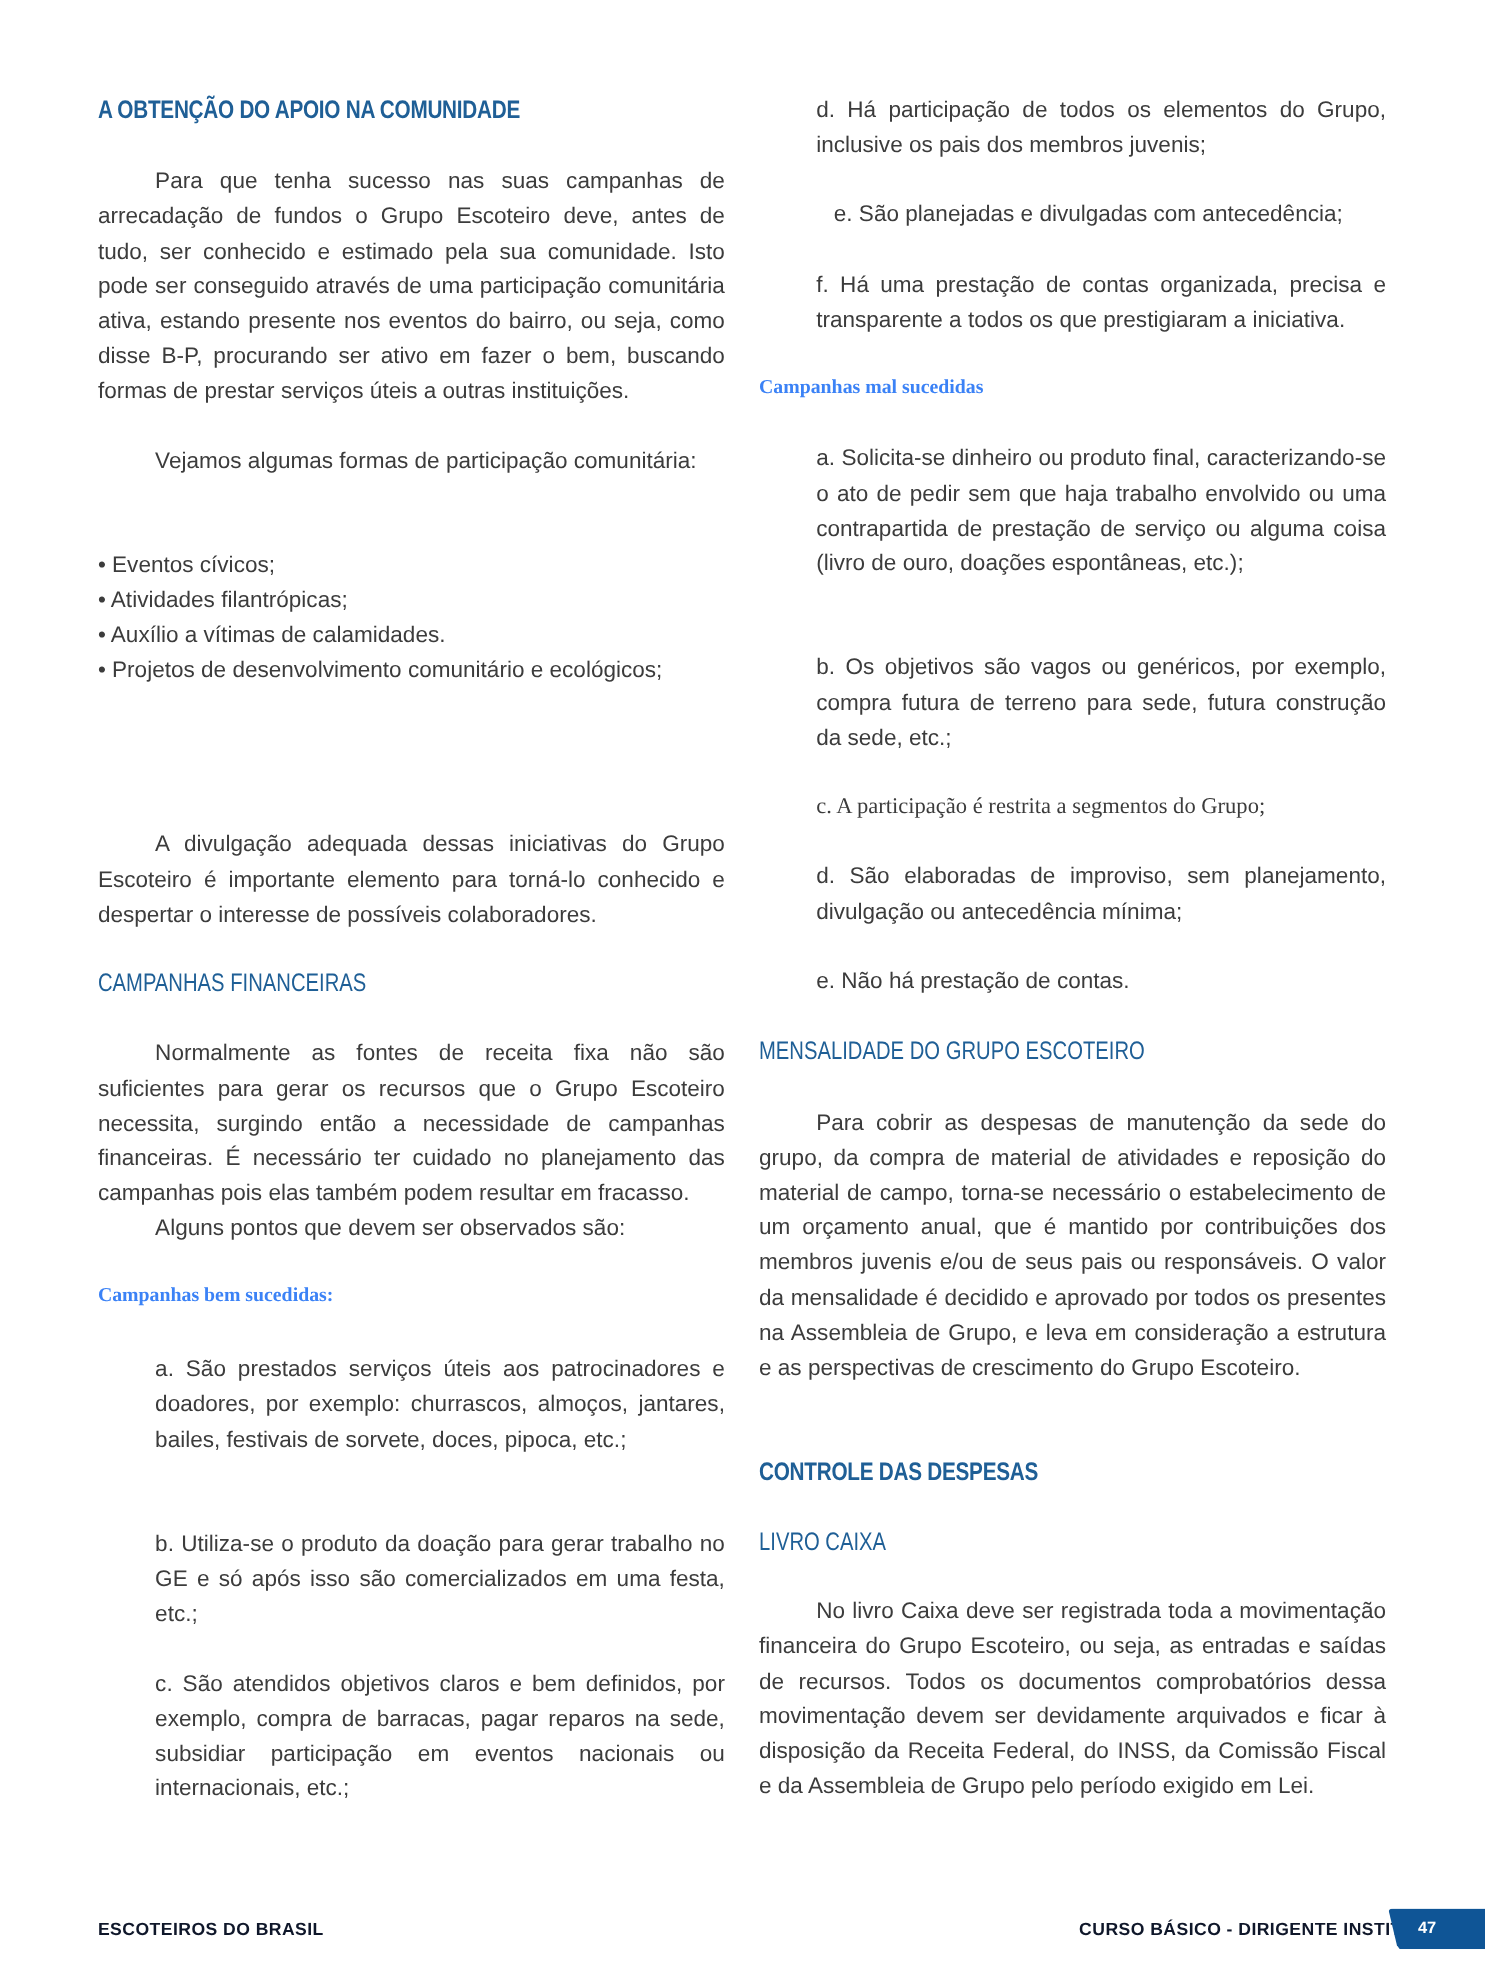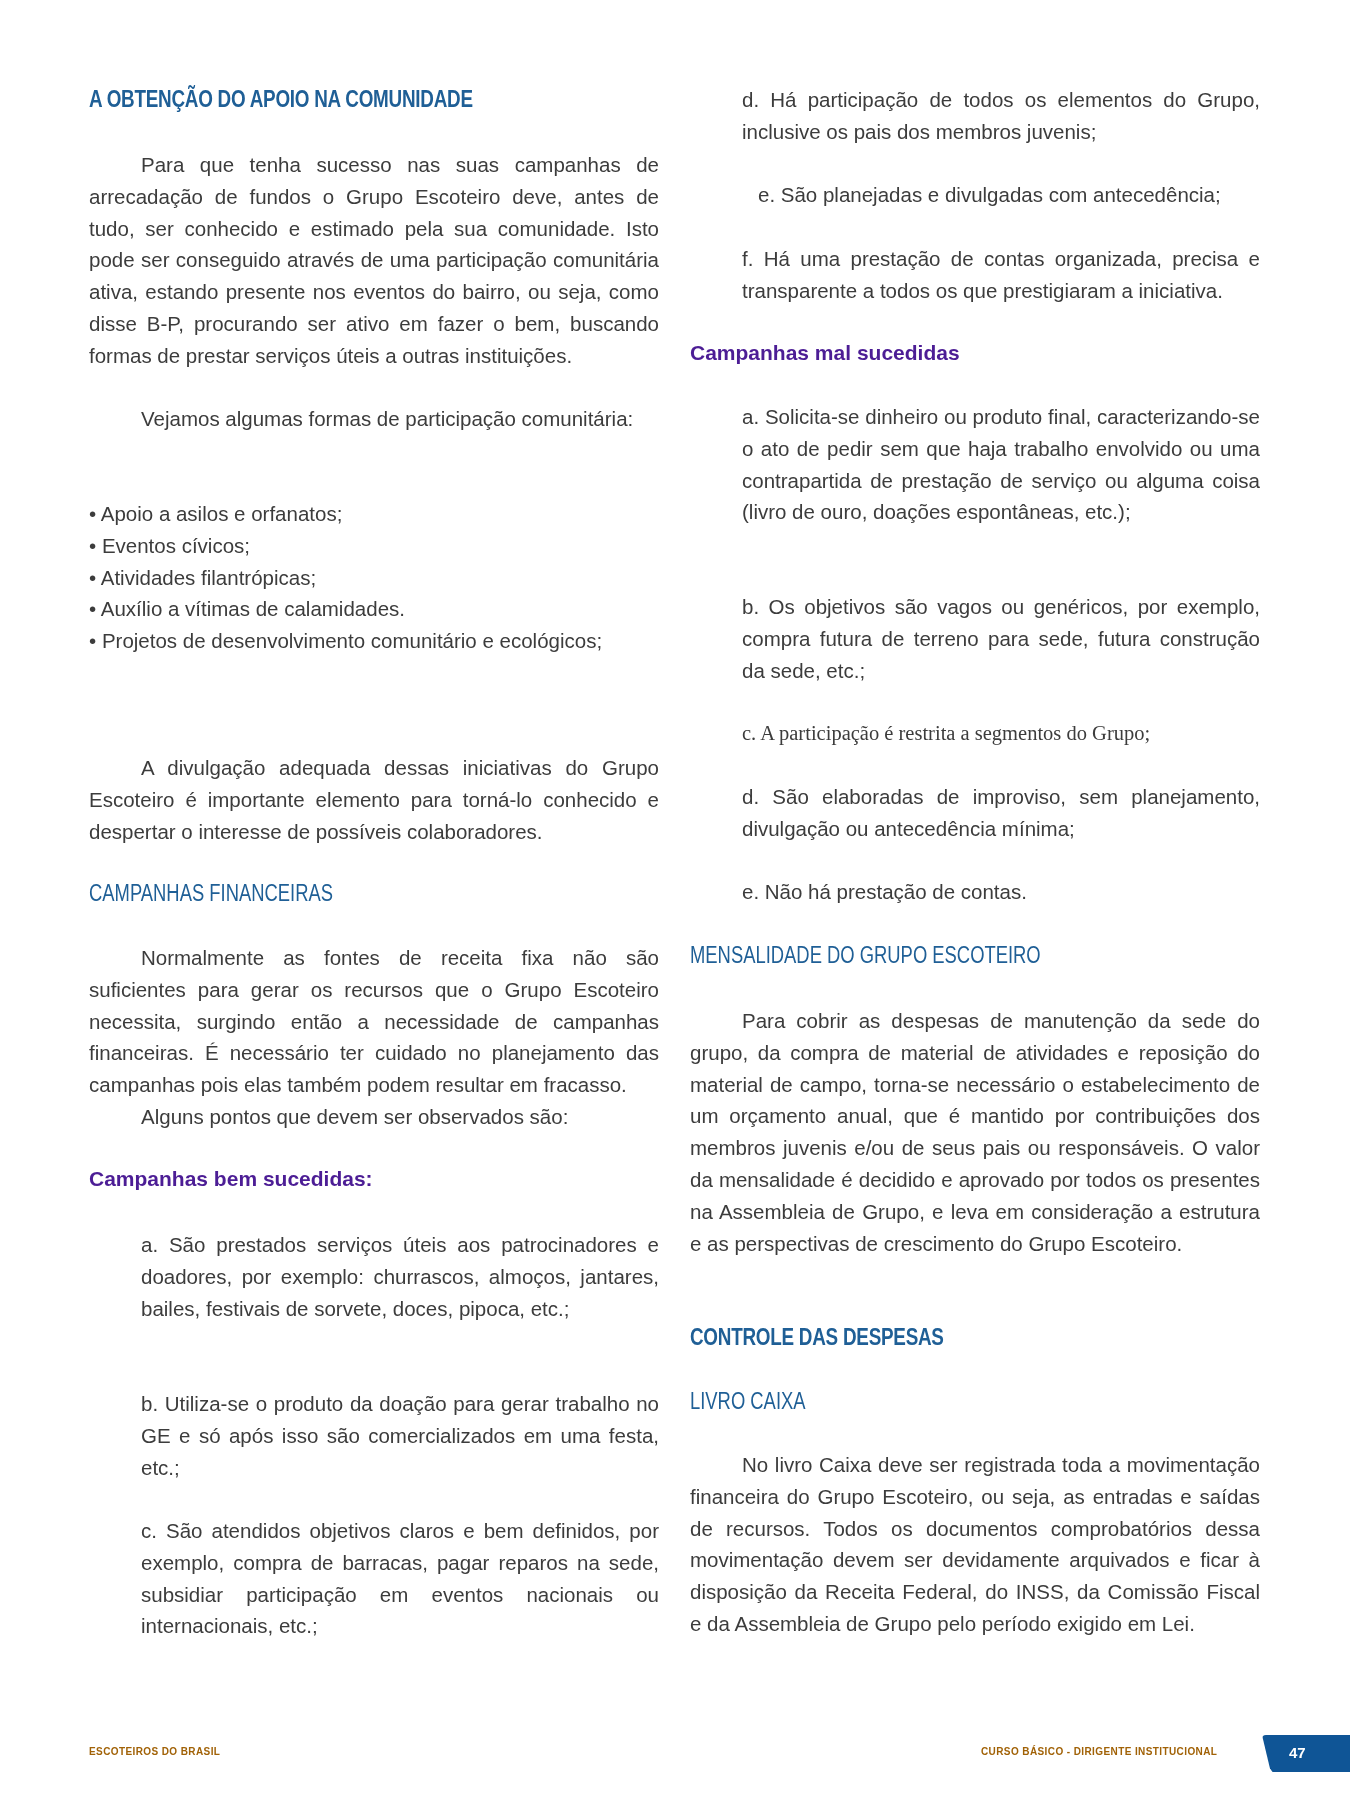--- a/index.html
+++ b/index.html
@@ -8,41 +8,40 @@
   .col { position:absolute; top:0; }
   .col-left { left:89px; width:570px; }
   .col-right { left:690px; width:570px; }
   .abs { position:absolute; margin:0; }
   .h-bold { font-family:"Liberation Sans", sans-serif; font-weight:bold; color:#1f5f96;
             font-size:23px; letter-spacing:-0.3px; transform:scaleX(0.82); transform-origin:left; white-space:nowrap; }
   .h-light { font-family:"Liberation Sans", sans-serif; color:#1f5f96; font-size:23px;
              transform:scaleX(0.8); transform-origin:left; white-space:nowrap; }
   .p { font-size:20.5px; line-height:31.8px; text-align:justify; text-align-last:left; }
   .indent { text-indent:52px; }
-  .sub { font-weight:bold; font-size:21px; color:#4c1d95; }
+  .sub { font-weight:bold; font-size:18px; color:#3b82f6;font-family:Liberation Serif, serif; }
   .item { font-size:20.5px; line-height:31.8px; text-align:justify; }
   .bullets { list-style:none; padding:0; font-size:20.5px; line-height:31.8px; }
   .bullets li::before { content:"• "; }
-  .footer-left, .footer-mid { position:absolute; top:1746px; font-size:10px; font-weight:bold;
-    color:#a16207; letter-spacing:0.4px; }
+  .footer-left, .footer-mid { position:absolute; top:1746px; font-size:16px; font-weight:bold;
+    color:#0f172a; letter-spacing:0.4px; }
   .footer-left { left:89px; }
   .footer-mid { left:981px; }
   .page-tab { position:absolute; left:1262px; top:1735px; width:88px; height:37px; background:#0f5596;
     clip-path:polygon(0 0, 100% 0, 100% 100%, 12% 100%, 9% 90%); border-radius:4px 0 0 0; }
   .page-num { position:absolute; left:1289px; top:1744px; color:#ffffff; font-weight:bold; font-size:15px; }
 </style>
 </head>
 <body>
 
 <div class="col col-left">
   <div class="abs h-bold" style="top:86px;">A OBTENÇÃO DO APOIO NA COMUNIDADE</div>
   <p class="abs p indent" style="top:149px;width:570px;">Para que tenha sucesso nas suas campanhas de arrecadação de fundos o Grupo Escoteiro deve, antes de tudo, ser conhecido e estimado pela sua comunidade. Isto pode ser conseguido através de uma participação comunitária ativa, estando presente nos eventos do bairro, ou seja, como disse B-P, procurando ser ativo em fazer o bem, buscando formas de prestar serviços úteis a outras instituições.</p>
   <p class="abs p indent" style="top:403px;width:570px;">Vejamos algumas formas de participação comunitária:</p>
   <ul class="abs bullets" style="top:498px;width:570px;">
-    <li>Apoio a asilos e orfanatos;</li>
     <li>Eventos cívicos;</li>
     <li>Atividades filantrópicas;</li>
     <li>Auxílio a vítimas de calamidades.</li>
     <li>Projetos de desenvolvimento comunitário e ecológicos;</li>
   </ul>
   <p class="abs p indent" style="top:752px;width:570px;">A divulgação adequada dessas iniciativas do Grupo Escoteiro é importante elemento para torná-lo conhecido e despertar o interesse de possíveis colaboradores.</p>
   <div class="abs h-light" style="top:880px;">CAMPANHAS FINANCEIRAS</div>
   <p class="abs p indent" style="top:942px;width:570px;">Normalmente as fontes de receita fixa não são suficientes para gerar os recursos que o Grupo Escoteiro necessita, surgindo então a necessidade de campanhas financeiras. É necessário ter cuidado no planejamento das campanhas pois elas também podem resultar em fracasso.</p>
   <p class="abs p indent" style="top:1101px;width:570px;">Alguns pontos que devem ser observados são:</p>
   <div class="abs sub" style="top:1167px;">Campanhas bem sucedidas:</div>

